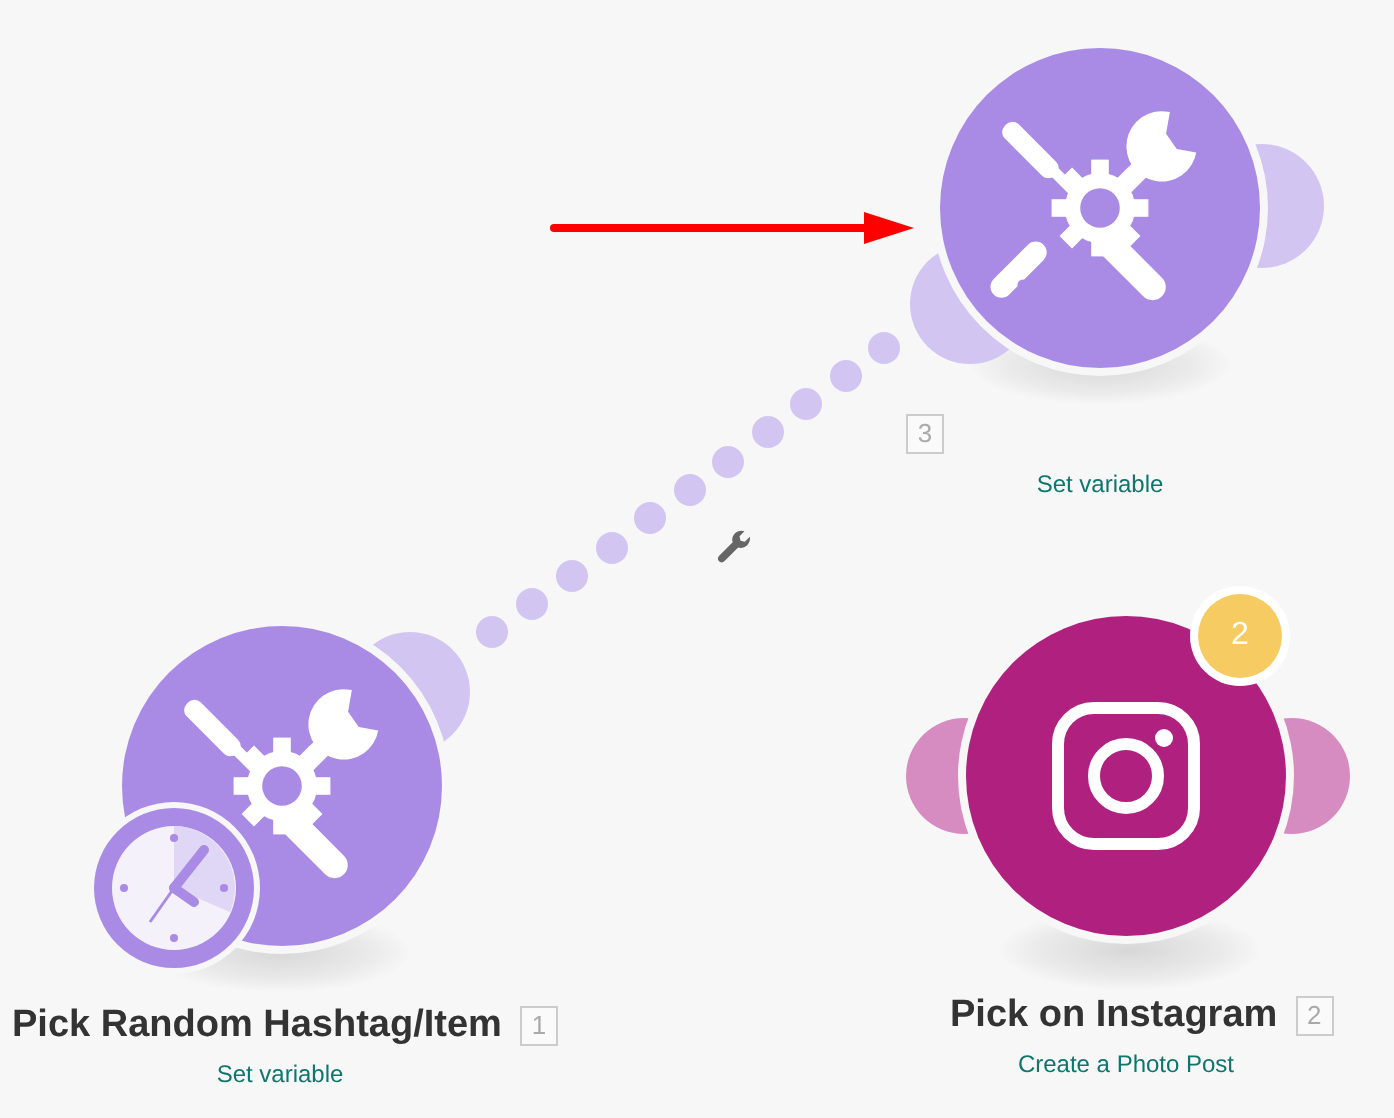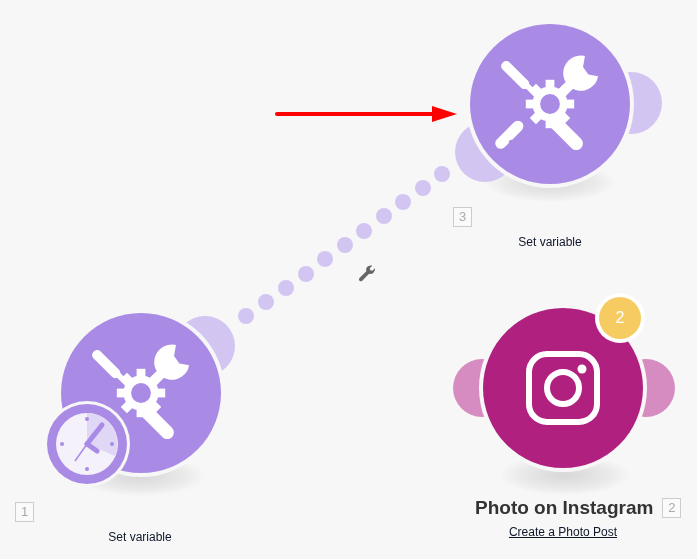--- a/index.html
+++ b/index.html
@@ -23,21 +23,21 @@
   .title {
     position:absolute; font-weight:bold; font-size:19px; color:#333;
     white-space:nowrap; display:flex; align-items:center;
   }
   .num {
     display:inline-block; margin-left:9px; border:1px solid #ccc;
     color:#aaa; font-weight:normal; font-size:13px; width:17px; height:18px;
     line-height:18px; text-align:center; background:#fafafa;
   }
   .sub {
-    position:absolute; font-size:12px; color:#0f172a; white-space:nowrap; text-align:center;
+    position:absolute; font-size:12px; color:#0f766e; white-space:nowrap; text-align:center;
   }
   .dot { position:absolute; width:16px; height:16px; border-radius:50%; }
 </style>
 </head>
 <body>
 
 <div>
   <div class="dot" style="left:238px;top:308px;background:#d3c5f1;"></div>
   <div class="dot" style="left:258px;top:294px;background:#d3c5f1;"></div>
   <div class="dot" style="left:278px;top:280px;background:#d3c5f1;"></div>
@@ -132,44 +132,45 @@
       <circle cx="43" cy="18" r="2" fill="#a98be6"></circle>
       <circle cx="43" cy="68" r="2" fill="#a98be6"></circle>
       <circle cx="18" cy="43" r="2" fill="#a98be6"></circle>
       <circle cx="68" cy="43" r="2" fill="#a98be6"></circle>
       <line x1="43" y1="43" x2="58" y2="24" stroke="#a98be6" stroke-width="5" stroke-linecap="round"></line>
       <line x1="43" y1="43" x2="53" y2="50" stroke="#a98be6" stroke-width="5" stroke-linecap="round"></line>
       <line x1="43" y1="43" x2="31" y2="60" stroke="#a98be6" stroke-width="1.5"></line>
     </svg>
   </div>
   <div class="title" style="left:6px;top:502px;">
+    <span>Pick Random Hashtag/Item</span>
     <span class="num">1</span>
   </div>
   <div class="sub" style="left:90px;top:530px;width:100px;">Set variable</div>
 </div>
 
 <div>
   <div class="shadow" style="left:500px;top:455px;width:130px;height:40px;"></div>
   <div class="half" style="left:453px;top:359px;width:58px;height:58px;background:#d78cc1;"></div>
   <div class="half" style="left:617px;top:359px;width:58px;height:58px;background:#d78cc1;"></div>
   <div class="node-circle" style="left:483px;top:308px;width:160px;height:160px;background:#b0217f;box-shadow:0 0 0 4px #f7f7f7;">
     <svg width="76" height="76" viewBox="0 0 76 76">
       <rect x="4" y="4" width="68" height="68" rx="18" fill="none" stroke="#fff" stroke-width="6"></rect>
       <circle cx="38" cy="38" r="16" fill="none" stroke="#fff" stroke-width="6"></circle>
       <circle cx="57" cy="19" r="4.5" fill="#fff"></circle>
     </svg>
   </div>
   <div class="abs" style="left:599px;top:297px;width:42px;height:42px;border-radius:50%;background:#f6cc62;box-shadow:0 0 0 4px #fff;display:flex;align-items:center;justify-content:center;">
     <span style="color:#fff;font-size:16px;">2</span>
   </div>
   <div class="title" style="left:475px;top:497px;">
-    <span>Photo on Instagram</span>
+    <span>Pick on Instagram</span>
     <span class="num">2</span>
   </div>
-  <div class="sub" style="left:500px;top:525px;width:126px;text-decoration:underline;">Create a Photo Post</div>
+  <div class="sub" style="left:500px;top:525px;width:126px;">Create a Photo Post</div>
 </div>
 
 <div class="abs" style="left:274px;top:104px;width:186px;height:20px;">
   <svg width="186" height="20" viewBox="0 0 186 20">
     <line x1="3" y1="10" x2="160" y2="10" stroke="#ff0000" stroke-width="4" stroke-linecap="round"></line>
     <polygon points="158,2 183,10 158,18" fill="#ff0000"></polygon>
   </svg>
 </div>
 
 </body></html>

